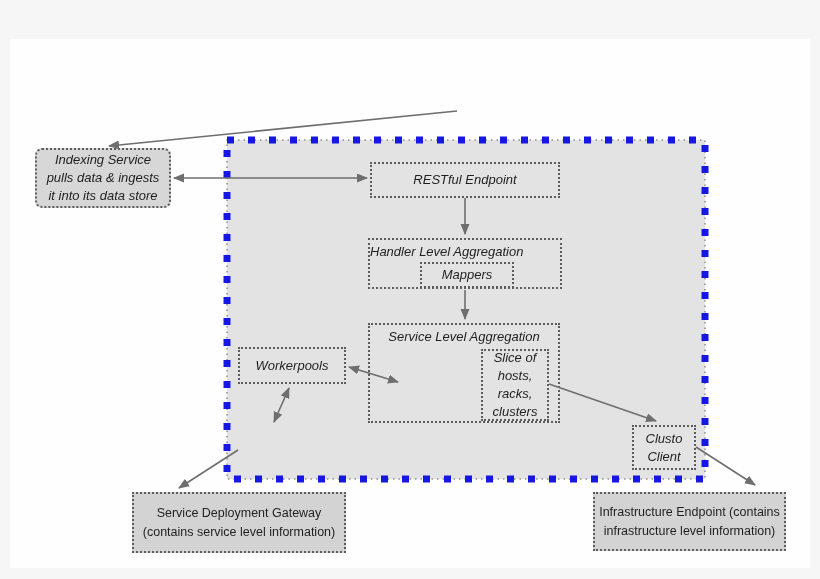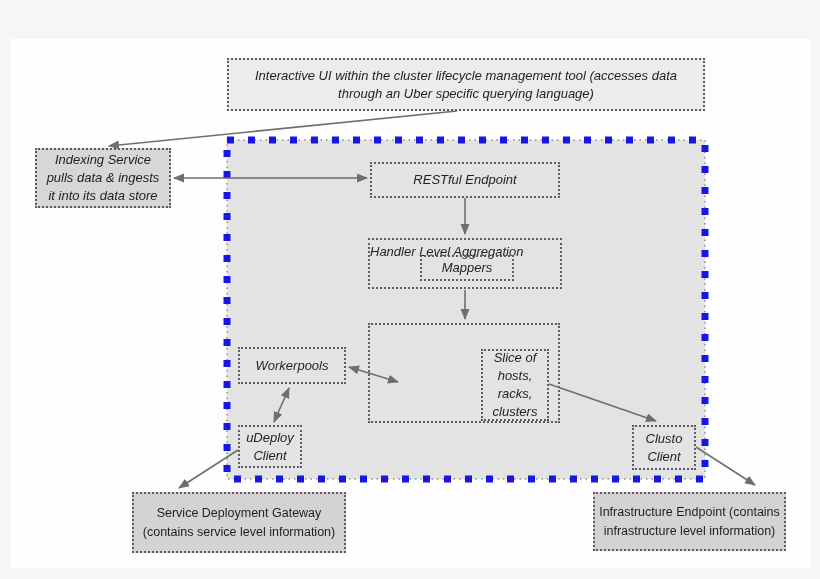--- a/index.html
+++ b/index.html
@@ -14,25 +14,25 @@
   .layer{position:absolute;left:0;top:0;width:820px;height:579px;pointer-events:none;}
   .cfill{fill:var(--container_fill);}
   .cdots{fill:none;stroke:#8f8f8f;stroke-width:1.5;stroke-dasharray:1.5 4;}
   .cblue{fill:none;stroke:var(--container_border_blue);stroke-width:7;stroke-dasharray:7 14;}
   .arrow{stroke:var(--arrow);stroke-width:1.6;fill:none;}
   .ah{fill:var(--arrow);}
   .box{position:absolute;box-sizing:border-box;border:2px dotted var(--box_border);
        display:flex;align-items:center;justify-content:center;text-align:center;
        font-size:13px;font-style:italic;line-height:1.38;}
   .b-ui{left:227px;top:58px;width:478px;height:53px;background:var(--light_box_fill);padding:2px 10px;}
-  .b-idx{left:35px;top:148px;width:136px;height:60px;background:var(--mid_box_fill);padding:1px 6px;}
+  .b-idx{left:35px;top:148px;width:136px;height:60px;background:var(--mid_box_fill);padding:1px 6px;border-radius:7px;}
   .b-rest{left:370px;top:162px;width:190px;height:36px;}
   .b-handler{left:368px;top:238px;width:194px;height:51px;display:block;}
   .b-handler .hdr{padding-top:3px;text-align:left;}
-  .b-mappers{left:50px;top:15px;width:94px;height:26px;}
+  .b-mappers{left:50px;top:22px;width:94px;height:26px;}
   .b-svc{left:368px;top:323px;width:192px;height:100px;display:block;}
   .b-svc .hdr{padding-top:3px;text-align:center;}
   .b-slice1{left:35px;top:25px;width:63px;height:71px;padding:1px;}
   .b-slice2{left:111px;top:24px;width:68px;height:72px;padding:1px;}
   .b-work{left:238px;top:347px;width:108px;height:37px;}
   .b-udep{left:238px;top:425px;width:64px;height:43px;}
   .b-clusto{left:632px;top:425px;width:64px;height:45px;}
   .b-gw{left:132px;top:492px;width:214px;height:61px;background:var(--dark_box_fill);
         font-style:normal;font-size:12.5px;line-height:1.45;padding:2px 4px;}
   .b-db{left:593px;top:492px;width:193px;height:59px;background:var(--dark_box_fill);
@@ -43,38 +43,37 @@
 
 <div class="stage">
   <div class="canvas"></div>
 
   <svg class="layer" viewBox="0 0 820 579">
     <rect class="cfill" x="227" y="140" width="478" height="339"></rect>
     <rect class="cdots" x="227" y="140" width="478" height="339"></rect>
     <rect class="cblue" x="227" y="140" width="478" height="339"></rect>
   </svg>
 
-  <div class="box b-ui">Interactive UI within the cluster lifecycle management tool (accesses data through an Uber specific querying language)</div>
 
   <div class="box b-idx">Indexing Service pulls data &amp; ingests it into its data store</div>
 
   <div class="box b-rest">RESTful Endpoint</div>
 
   <div class="box b-handler">
     <div class="hdr">Handler Level Aggregation</div>
     <div class="box b-mappers">Mappers</div>
   </div>
 
   <div class="box b-svc">
+    <div class="hdr">Service Level Aggregation</div>
     <div class="box b-slice2">Slice of hosts, racks, clusters</div>
   </div>
 
   <div class="box b-work">Workerpools</div>
 
-  <div class="box b-udep">uDeploy Client</div>
 
   <div class="box b-clusto">Clusto Client</div>
 
   <div class="box b-gw">Service Deployment Gateway (contains service level information)</div>
 
   <div class="box b-db">Infrastructure Endpoint (contains infrastructure level information)</div>
 
   <svg class="layer" viewBox="0 0 820 579">
     <defs>
       <marker id="ah" markerUnits="userSpaceOnUse" markerWidth="12" markerHeight="10" refX="10" refY="4.5" orient="auto-start-reverse">

